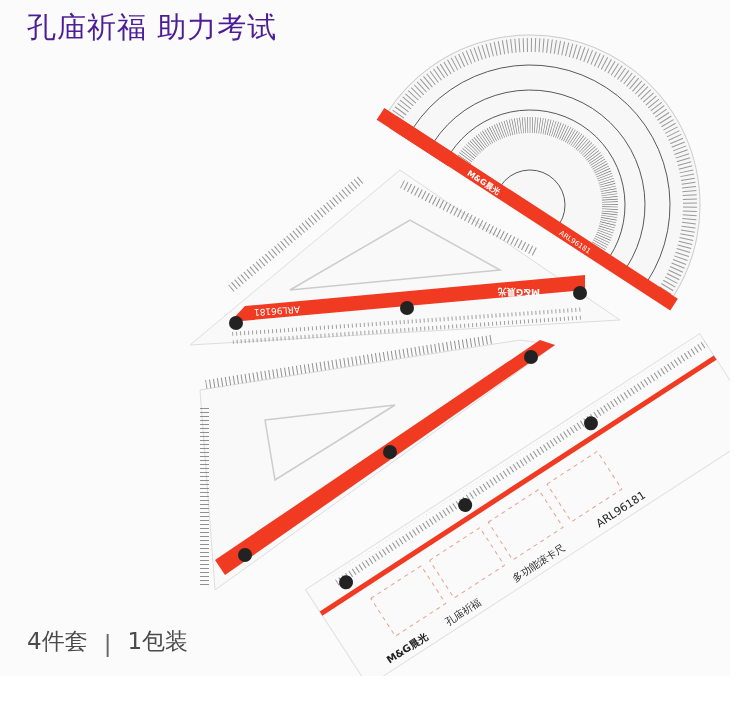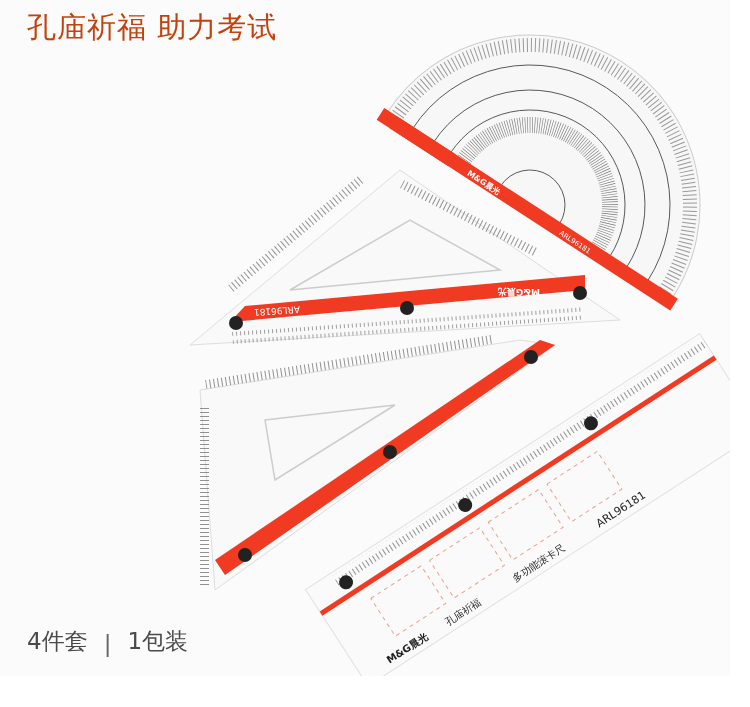--- a/index.html
+++ b/index.html
@@ -1,20 +1,20 @@
 <!DOCTYPE html>
 <html><head>
 <meta charset="utf-8">
 <style>
   html, body { margin: 0; padding: 0; background: #ffffff; }
   body { width: 750px; height: 707px; position: relative; overflow: hidden;
          font-family: "DejaVu Sans", "Liberation Sans", sans-serif; }
   .photo { position: absolute; left: 0; top: 0; width: 730px; height: 676px;
            background: #fbfbfb; overflow: hidden; }
-  .headline { position: absolute; left: 27px; top: 8px; font-size: 29px; color: #c2410c;
+  .headline { position: absolute; left: 27px; top: 8px; font-size: 29px; color: #4c1d95;
               letter-spacing: 1px; font-weight: 300; white-space: nowrap; }
   .caption { position: absolute; left: 27px; top: 626px; font-size: 23px; color: #4a4a4a;
              white-space: nowrap; display: flex; align-items: flex-end; }
   .caption .sep { margin: 0 16px; color: #666; }
   svg.scene { position: absolute; left: 0; top: 0; }
 </style>
 </head>
 <body>
 
 <div class="photo">

